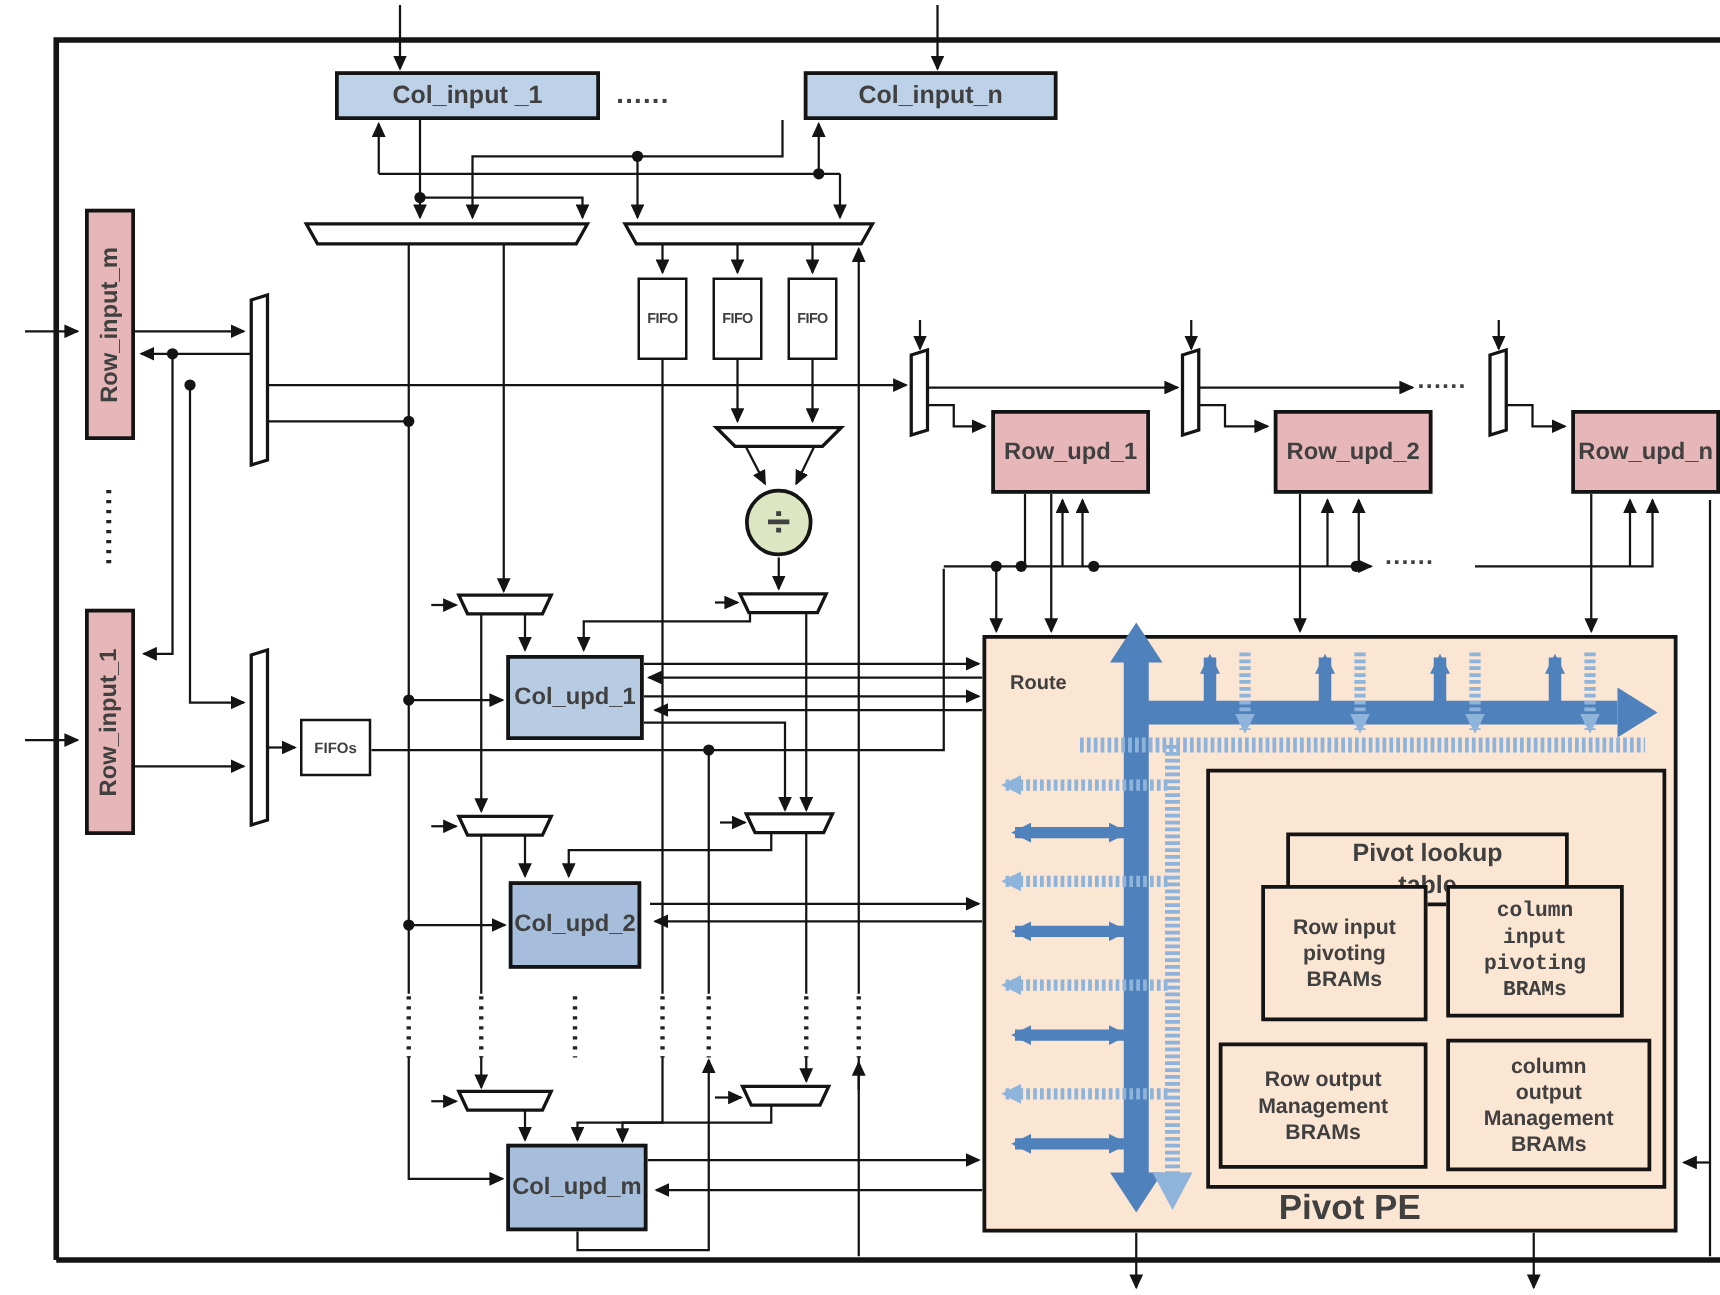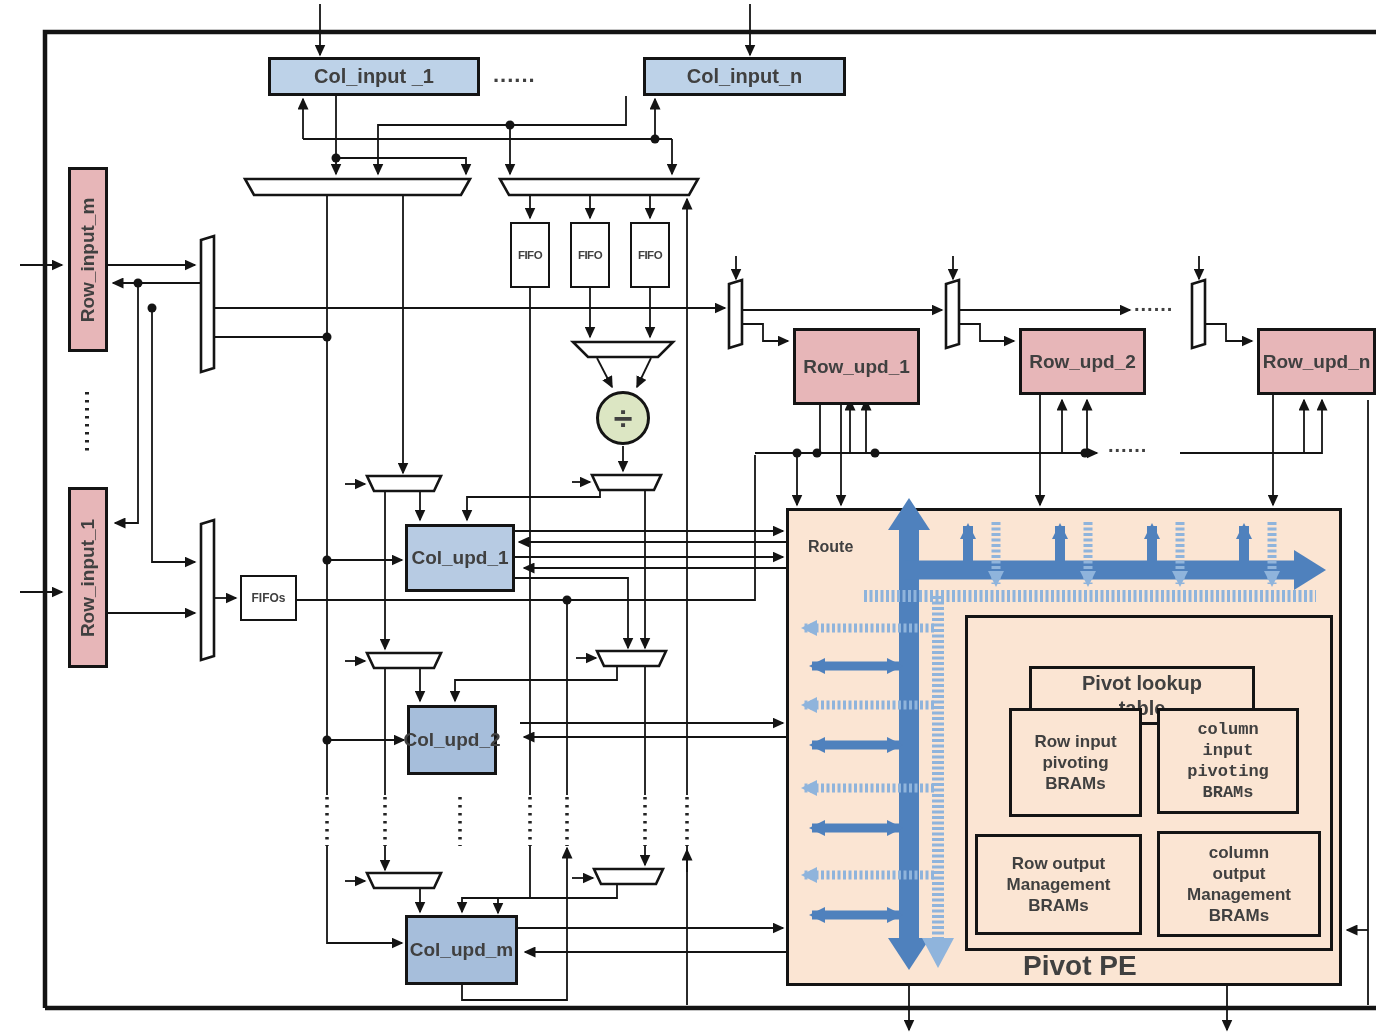--- a/index.html
+++ b/index.html
@@ -268,36 +268,36 @@
       <span>FIFO</span>
     </div>
   <div class="box white fifos" style="left:240px;top:575px;width:57px;height:46px;border-width:2.5px;">
       <span>FIFOs</span>
     </div>
 
   <div class="box divider" style="left:596px;top:391px;width:54px;height:54px;">
       <span>÷</span>
     </div>
 
-  <div class="box pink lbl19" style="left:793px;top:328px;width:127px;height:77px;">
+  <div class="box pink lbl19" style="left:793px;top:328px;width:127px;height:67px;">
       <span>Row_upd_1</span>
     </div>
   <div class="box pink lbl19" style="left:1019px;top:328px;width:127px;height:67px;">
       <span>Row_upd_2</span>
     </div>
   <div class="box pink lbl19" style="left:1257px;top:328px;width:119px;height:67px;">
       <span>Row_upd_n</span>
     </div>
   <div class="dots" style="left:1134px;top:293px;font-size:20px;">......</div>
   <div class="dots" style="left:1108px;top:434px;font-size:20px;">......</div>
 
   <div class="box blue2 lbl19" style="left:405px;top:524px;width:110px;height:68px;">
       <span>Col_upd_1</span>
     </div>
-  <div class="box blue3 lbl19" style="left:407px;top:705px;width:90px;height:70px;">
+  <div class="box blue3 lbl19" style="left:407px;top:705px;width:106px;height:70px;">
       <span>Col_upd_2</span>
     </div>
   <div class="box blue3 lbl19" style="left:405px;top:915px;width:113px;height:70px;">
       <span>Col_upd_m</span>
     </div>
 
   <div class="freetext" style="left:808px;top:538px;font-size:16px;">Route</div>
   <div class="pivot-inner" style="left:965px;top:615px;width:368px;height:336px;"></div>
   <div class="box bram" style="left:1029px;top:630px;width:226px;height:59px;font-size:20px;margin-top:36px;">
       <span class="wrapspan" style="width:150px;">Pivot lookup table</span>

